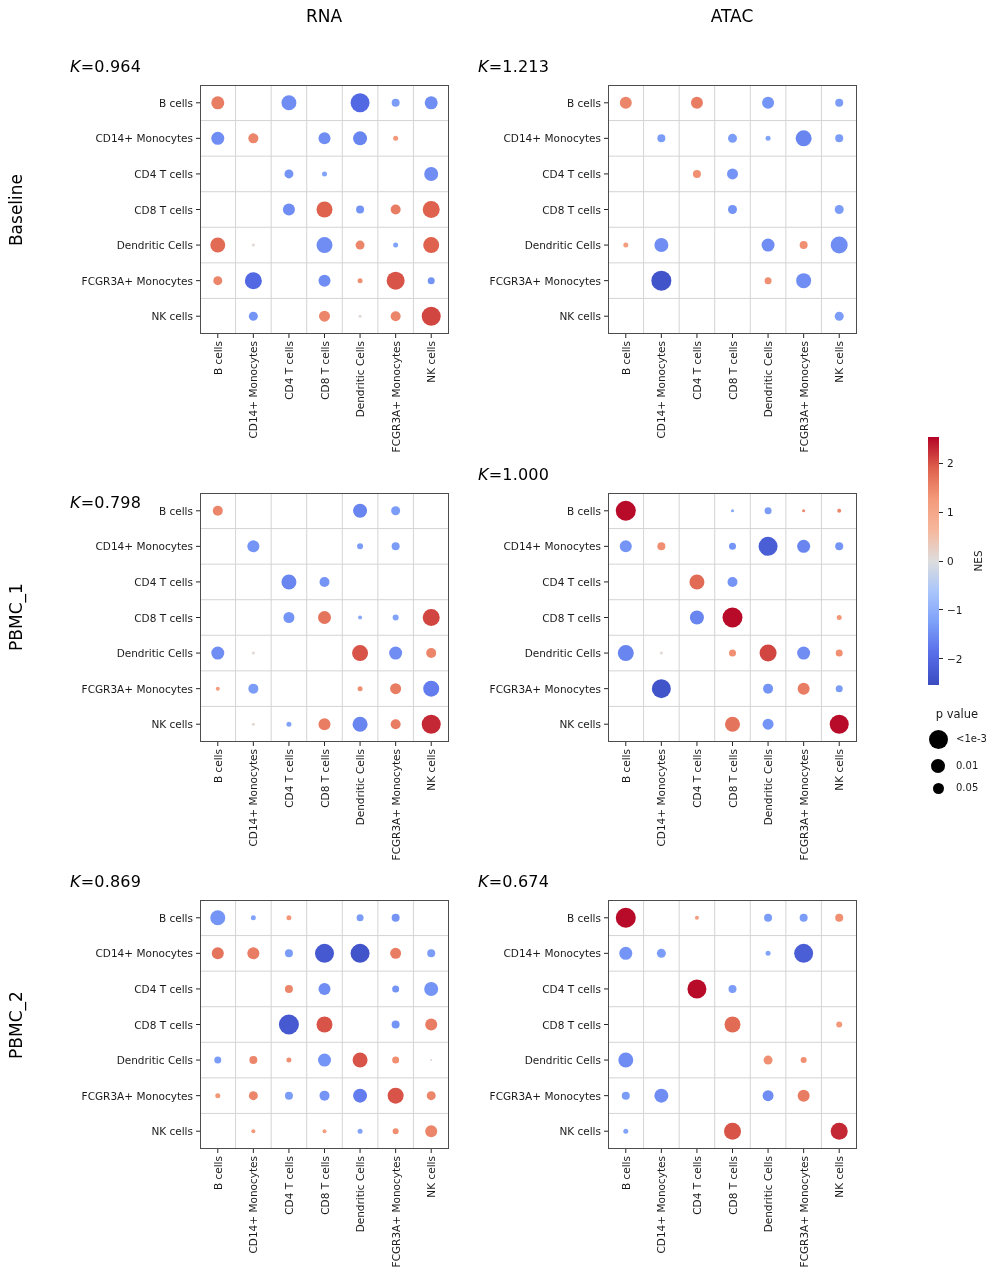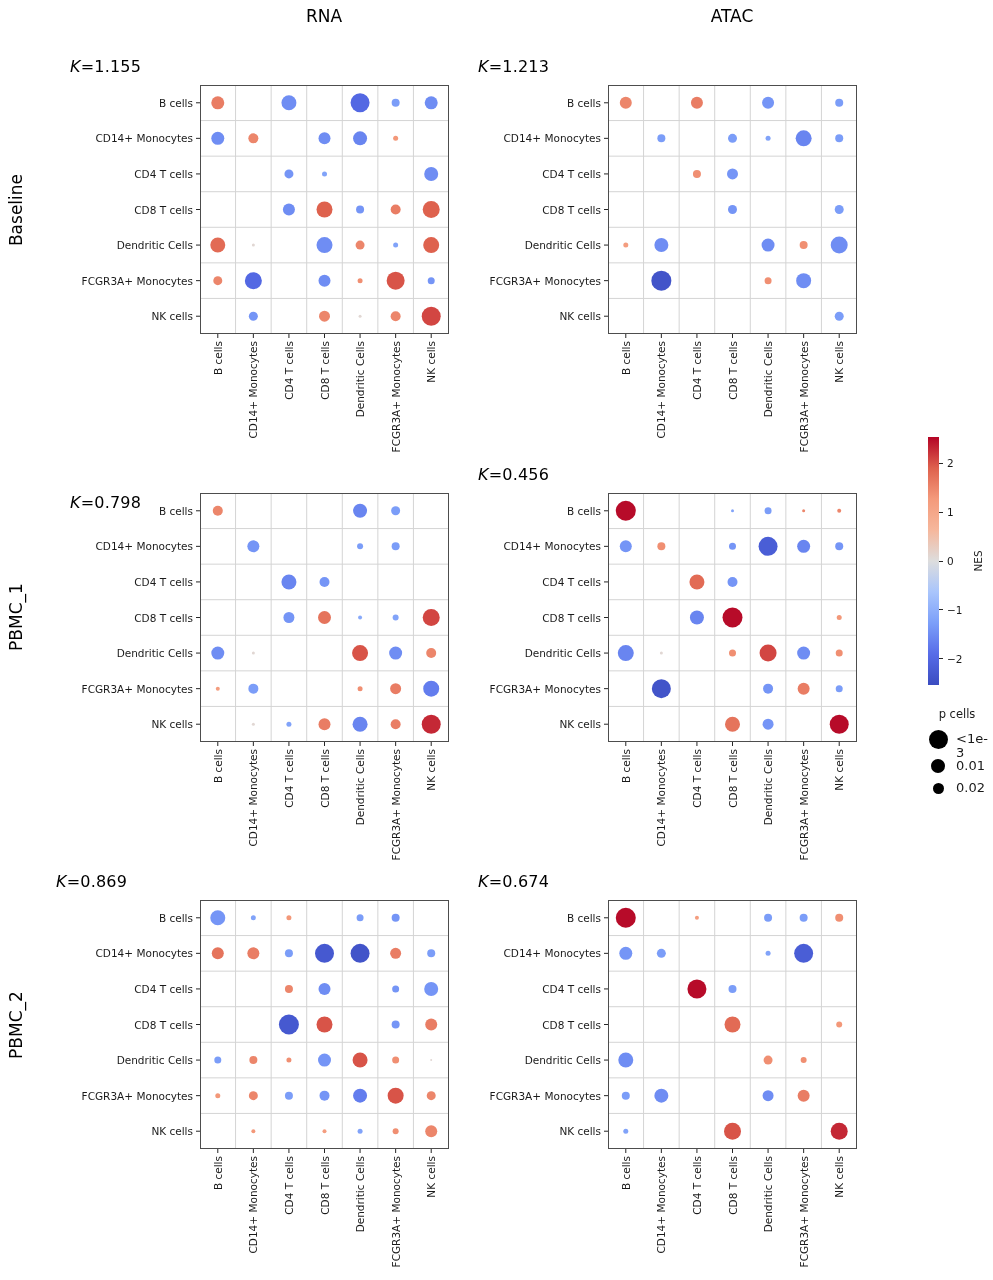--- a/index.html
+++ b/index.html
@@ -15,36 +15,36 @@
         white-space:nowrap;color:#1a1a1a;}
   .xlab{position:absolute;width:140px;font-size:10.5px;line-height:14px;text-align:right;
         white-space:nowrap;color:#1a1a1a;transform-origin:100% 0;transform:rotate(-90deg);}
   .cbar{position:absolute;left:928px;top:437px;width:11px;height:248px;}
   .cbar-tick{position:absolute;width:4px;height:1px;background:#262626;}
   .cbar-ticklab{position:absolute;font-size:10.5px;line-height:14px;color:#1a1a1a;}
   .cbar-label{position:absolute;width:40px;height:14px;line-height:14px;text-align:center;
               font-size:10.5px;transform:rotate(-90deg);color:#1a1a1a;}
   .pleg-title{position:absolute;width:60px;text-align:center;font-size:11.5px;color:#1a1a1a;}
   .pleg-dot{position:absolute;border-radius:50%;}
-  .pleg-lab{position:absolute;font-size:13px;line-height:14px;color:#1a1a1a;}
+  .pleg-lab{position:absolute;font-size:10px;line-height:14px;color:#1a1a1a;}
 </style>
 </head>
 <body>
 
 <div id="fig">
 
   <div class="col-title" style="left:214px;top:6px;">RNA</div>
   <div class="col-title" style="left:622px;top:6px;">ATAC</div>
 
   <div class="row-title" style="left:-49px;top:199px;">Baseline</div>
   <div class="row-title" style="left:-49px;top:606px;">PBMC_1</div>
   <div class="row-title" style="left:-49px;top:1014px;">PBMC_2</div>
 
   <div id="panels">
-      <div class="k-label" style="left: 70px; top: 57px; position: absolute;"><span class="ksym">K</span><span>=1.155</span></div>
+      <div class="k-label" style="left: 70px; top: 57px; position: absolute;"><span class="ksym">K</span><span>=0.964</span></div>
       <svg width="254" height="254" class="panel-svg" style="left: 196px; top: 85px;">
         <line x1="39.57142857142857" x2="39.57142857142857" y1="0" y2="249" stroke="#d4d4d4" stroke-width="1"></line>
         <line x1="4" x2="253" y1="35.57142857142857" y2="35.57142857142857" stroke="#d4d4d4" stroke-width="1"></line>
         <line x1="75.14285714285714" x2="75.14285714285714" y1="0" y2="249" stroke="#d4d4d4" stroke-width="1"></line>
         <line x1="4" x2="253" y1="71.14285714285714" y2="71.14285714285714" stroke="#d4d4d4" stroke-width="1"></line>
         <line x1="110.71428571428571" x2="110.71428571428571" y1="0" y2="249" stroke="#d4d4d4" stroke-width="1"></line>
         <line x1="4" x2="253" y1="106.71428571428571" y2="106.71428571428571" stroke="#d4d4d4" stroke-width="1"></line>
         <line x1="146.28571428571428" x2="146.28571428571428" y1="0" y2="249" stroke="#d4d4d4" stroke-width="1"></line>
         <line x1="4" x2="253" y1="142.28571428571428" y2="142.28571428571428" stroke="#d4d4d4" stroke-width="1"></line>
         <line x1="181.85714285714283" x2="181.85714285714283" y1="0" y2="249" stroke="#d4d4d4" stroke-width="1"></line>
@@ -248,21 +248,21 @@
       <div class="ylab" style="left: 43px; top: 646.071px;">Dendritic Cells</div>
       <div class="ylab" style="left: 43px; top: 681.643px;">FCGR3A+ Monocytes</div>
       <div class="ylab" style="left: 43px; top: 717.214px;">NK cells</div>
       <div class="xlab" style="left: 70.7857px; top: 749px;">B cells</div>
       <div class="xlab" style="left: 106.357px; top: 749px;">CD14+ Monocytes</div>
       <div class="xlab" style="left: 141.929px; top: 749px;">CD4 T cells</div>
       <div class="xlab" style="left: 177.5px; top: 749px;">CD8 T cells</div>
       <div class="xlab" style="left: 213.071px; top: 749px;">Dendritic Cells</div>
       <div class="xlab" style="left: 248.643px; top: 749px;">FCGR3A+ Monocytes</div>
       <div class="xlab" style="left: 284.214px; top: 749px;">NK cells</div>
-      <div class="k-label" style="left: 478px; top: 465px; position: absolute;"><span class="ksym">K</span><span>=0.456</span></div>
+      <div class="k-label" style="left: 478px; top: 465px; position: absolute;"><span class="ksym">K</span><span>=1.000</span></div>
       <svg width="254" height="254" class="panel-svg" style="left: 604px; top: 493px;">
         <line x1="39.57142857142857" x2="39.57142857142857" y1="0" y2="249" stroke="#d4d4d4" stroke-width="1"></line>
         <line x1="4" x2="253" y1="35.57142857142857" y2="35.57142857142857" stroke="#d4d4d4" stroke-width="1"></line>
         <line x1="75.14285714285714" x2="75.14285714285714" y1="0" y2="249" stroke="#d4d4d4" stroke-width="1"></line>
         <line x1="4" x2="253" y1="71.14285714285714" y2="71.14285714285714" stroke="#d4d4d4" stroke-width="1"></line>
         <line x1="110.71428571428571" x2="110.71428571428571" y1="0" y2="249" stroke="#d4d4d4" stroke-width="1"></line>
         <line x1="4" x2="253" y1="106.71428571428571" y2="106.71428571428571" stroke="#d4d4d4" stroke-width="1"></line>
         <line x1="146.28571428571428" x2="146.28571428571428" y1="0" y2="249" stroke="#d4d4d4" stroke-width="1"></line>
         <line x1="4" x2="253" y1="142.28571428571428" y2="142.28571428571428" stroke="#d4d4d4" stroke-width="1"></line>
         <line x1="181.85714285714283" x2="181.85714285714283" y1="0" y2="249" stroke="#d4d4d4" stroke-width="1"></line>
@@ -321,21 +321,21 @@
       <div class="ylab" style="left: 451px; top: 646.071px;">Dendritic Cells</div>
       <div class="ylab" style="left: 451px; top: 681.643px;">FCGR3A+ Monocytes</div>
       <div class="ylab" style="left: 451px; top: 717.214px;">NK cells</div>
       <div class="xlab" style="left: 478.786px; top: 749px;">B cells</div>
       <div class="xlab" style="left: 514.357px; top: 749px;">CD14+ Monocytes</div>
       <div class="xlab" style="left: 549.929px; top: 749px;">CD4 T cells</div>
       <div class="xlab" style="left: 585.5px; top: 749px;">CD8 T cells</div>
       <div class="xlab" style="left: 621.071px; top: 749px;">Dendritic Cells</div>
       <div class="xlab" style="left: 656.643px; top: 749px;">FCGR3A+ Monocytes</div>
       <div class="xlab" style="left: 692.214px; top: 749px;">NK cells</div>
-      <div class="k-label" style="left: 56px; top: 872px; position: absolute; text-align: right;"><span class="ksym">K</span><span>=0.869</span></div>
+      <div class="k-label" style="left: 70px; top: 872px; position: absolute; text-align: right;"><span class="ksym">K</span><span>=0.869</span></div>
       <svg width="254" height="254" class="panel-svg" style="left: 196px; top: 900px;">
         <line x1="39.57142857142857" x2="39.57142857142857" y1="0" y2="249" stroke="#d4d4d4" stroke-width="1"></line>
         <line x1="4" x2="253" y1="35.57142857142857" y2="35.57142857142857" stroke="#d4d4d4" stroke-width="1"></line>
         <line x1="75.14285714285714" x2="75.14285714285714" y1="0" y2="249" stroke="#d4d4d4" stroke-width="1"></line>
         <line x1="4" x2="253" y1="71.14285714285714" y2="71.14285714285714" stroke="#d4d4d4" stroke-width="1"></line>
         <line x1="110.71428571428571" x2="110.71428571428571" y1="0" y2="249" stroke="#d4d4d4" stroke-width="1"></line>
         <line x1="4" x2="253" y1="106.71428571428571" y2="106.71428571428571" stroke="#d4d4d4" stroke-width="1"></line>
         <line x1="146.28571428571428" x2="146.28571428571428" y1="0" y2="249" stroke="#d4d4d4" stroke-width="1"></line>
         <line x1="4" x2="253" y1="142.28571428571428" y2="142.28571428571428" stroke="#d4d4d4" stroke-width="1"></line>
         <line x1="181.85714285714283" x2="181.85714285714283" y1="0" y2="249" stroke="#d4d4d4" stroke-width="1"></line>
@@ -488,22 +488,22 @@
       <div class="cbar-ticklab" style="left: 947px; top: 505.1px;">1</div>
       <div class="cbar-tick" style="left: 939px; top: 560.5px;"></div>
       <div class="cbar-ticklab" style="left: 947px; top: 554px;">0</div>
       <div class="cbar-tick" style="left: 939px; top: 609.4px;"></div>
       <div class="cbar-ticklab" style="left: 947px; top: 602.9px;">−1</div>
       <div class="cbar-tick" style="left: 939px; top: 658.3px;"></div>
       <div class="cbar-ticklab" style="left: 947px; top: 651.8px;">−2</div>
     </div>
   <div class="cbar-label" style="left:958px;top:554px;">NES</div>
 
-  <div class="pleg-title" style="left:927px;top:707px;">p cells</div>
+  <div class="pleg-title" style="left:927px;top:707px;">p value</div>
   <div id="pleg">
       <div class="pleg-dot" style="left: 928.5px; top: 729.5px; width: 19px; height: 19px; background: rgb(0, 0, 0);"></div>
       <div class="pleg-lab" style="left: 956px; top: 732px;">&lt;1e-3</div>
       <div class="pleg-dot" style="left: 931px; top: 759px; width: 14px; height: 14px; background: rgb(0, 0, 0);"></div>
       <div class="pleg-lab" style="left: 956px; top: 759px;">0.01</div>
       <div class="pleg-dot" style="left: 932.5px; top: 782.5px; width: 11px; height: 11px; background: rgb(0, 0, 0);"></div>
-      <div class="pleg-lab" style="left: 956px; top: 781px;">0.02</div>
+      <div class="pleg-lab" style="left: 956px; top: 781px;">0.05</div>
     </div>
 </div>
 
 </body></html>

